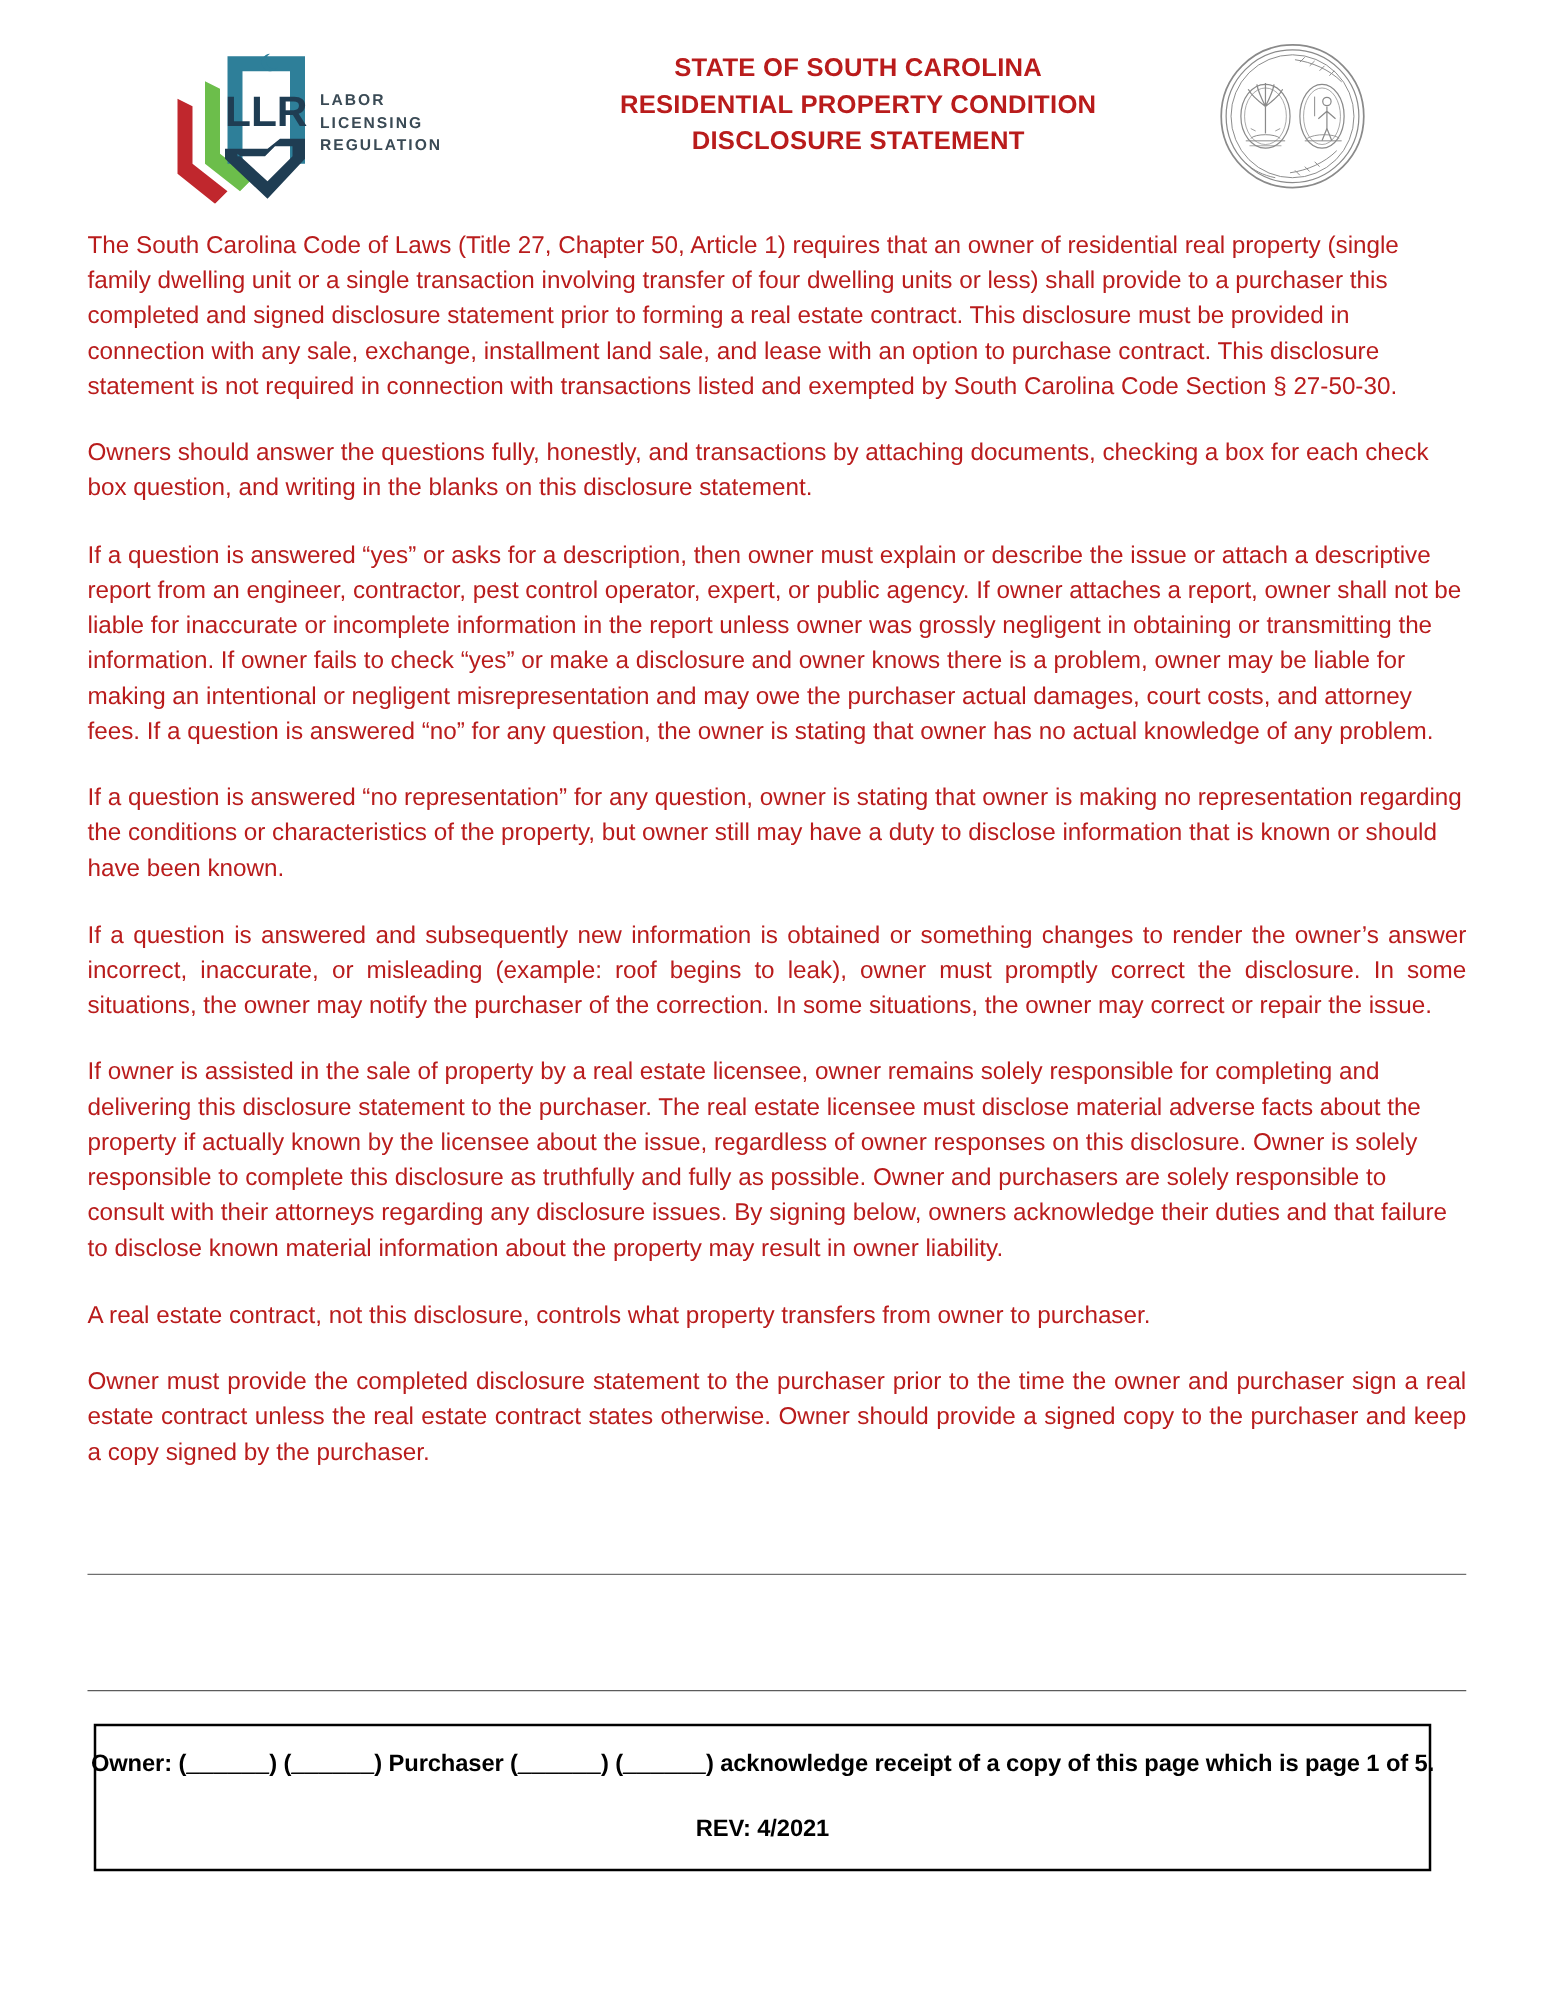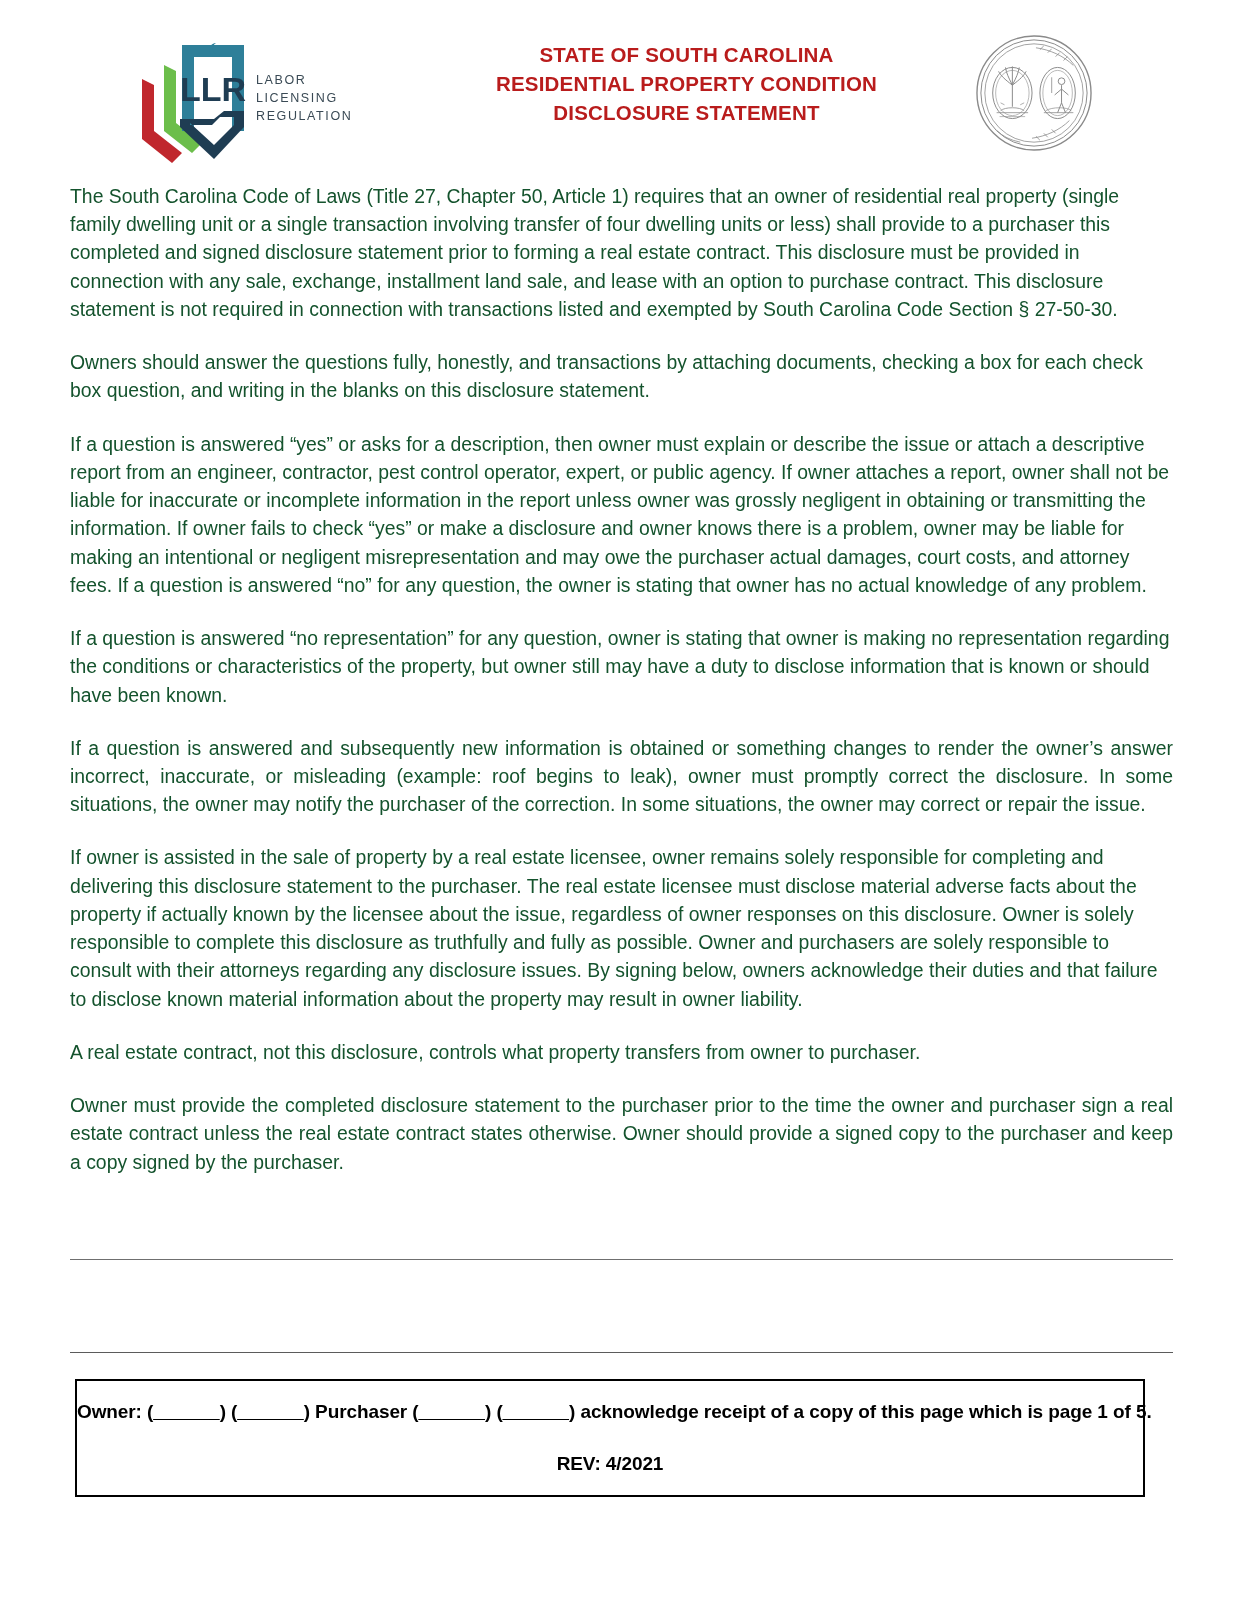--- a/index.html
+++ b/index.html
@@ -41,21 +41,21 @@
   .logo-mark {
     width: 128px;
     height: 128px;
     flex: 0 0 auto;
   }
   .logo-words {
     margin-left: 8px;
     line-height: 1.42;
     letter-spacing: 1.6px;
     font-size: 12.5px;
-    font-weight: normal;
+    font-weight: bold;
     color: #3a4a55;
     font-family: "Liberation Sans", sans-serif;
   }
   .logo-words div { white-space: nowrap; }
 
   .title-block {
     position: absolute;
     left: 330px;
     right: 200px;
     top: 40px;
@@ -81,21 +81,21 @@
     left: 70px;
     right: 70px;
     top: 182px;
   }
   p.para {
     margin: 0 0 25px 0;
     font-size: 19.4px;
     line-height: 1.455;
     font-family: "Liberation Sans", sans-serif;
     font-stretch: condensed;
-    color: #14532d;
+    color: #b91c1c;
     text-align: left;
   }
   p.para.justify { text-align: justify; }
   p.para:last-of-type { margin-bottom: 0; }
 
   
   .address-row {
     position: absolute;
     left: 70px;
     right: 70px;
@@ -130,20 +130,21 @@
     position: absolute;
     left: 75px;
     right: 98px;
     top: 1379px;
     height: 118px;
     border: 2px solid #000000;
     box-sizing: border-box;
     display: flex;
     flex-direction: column;
     justify-content: center;
+    align-items: center;
   }
   .footer-line {
     font-weight: bold;
     font-size: 19px;
     font-stretch: condensed;
     letter-spacing: -0.1px;
     text-align: center;
     white-space: nowrap;
   }
   .footer-ack { margin-bottom: 30px; }

